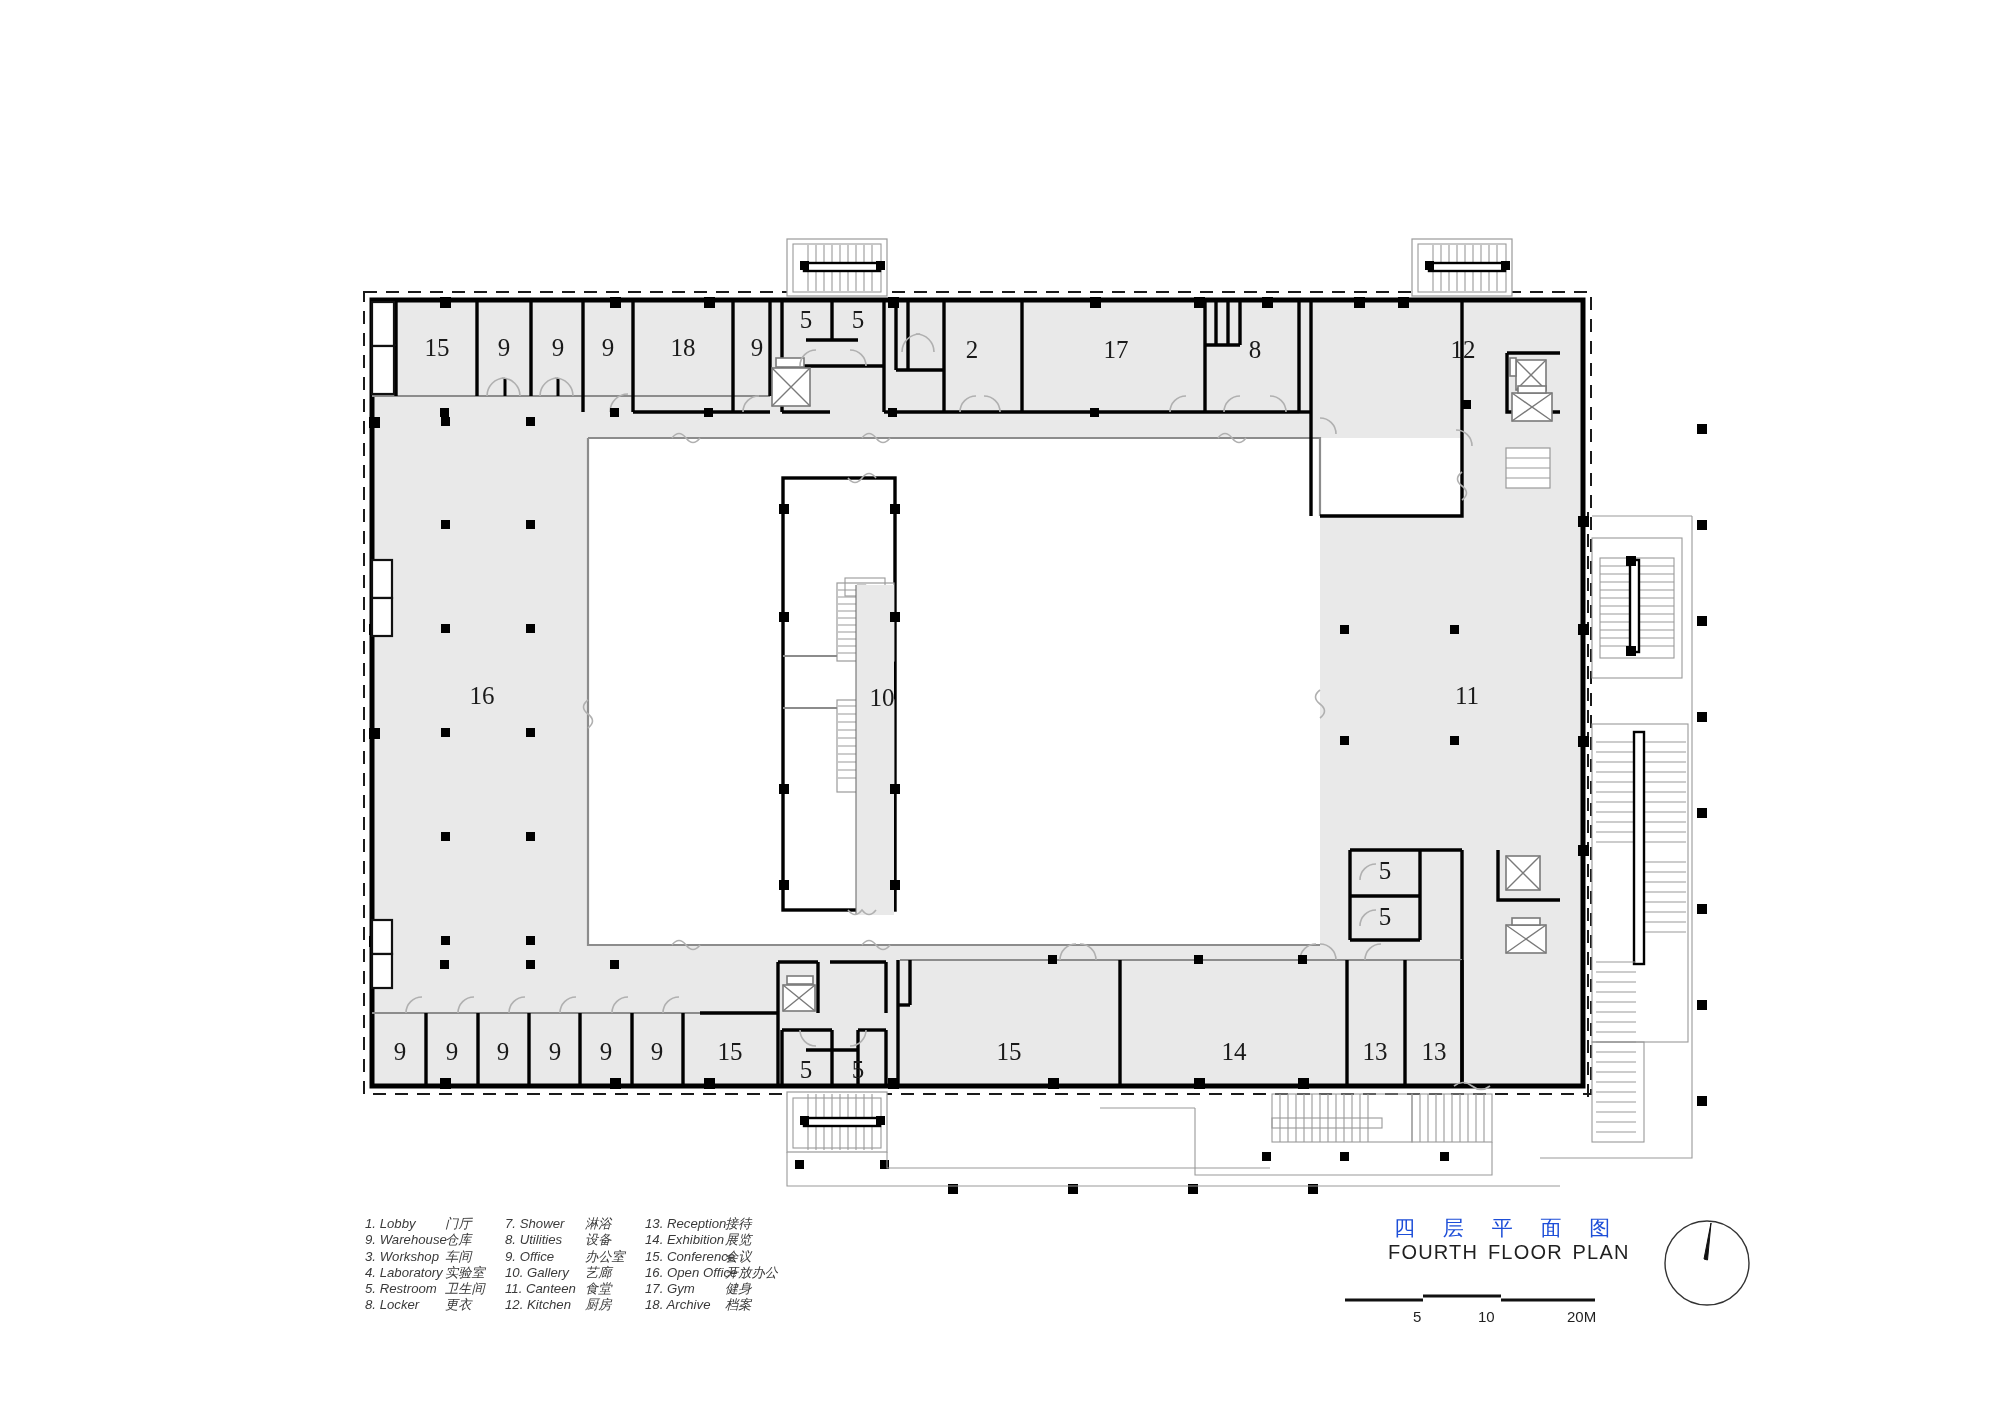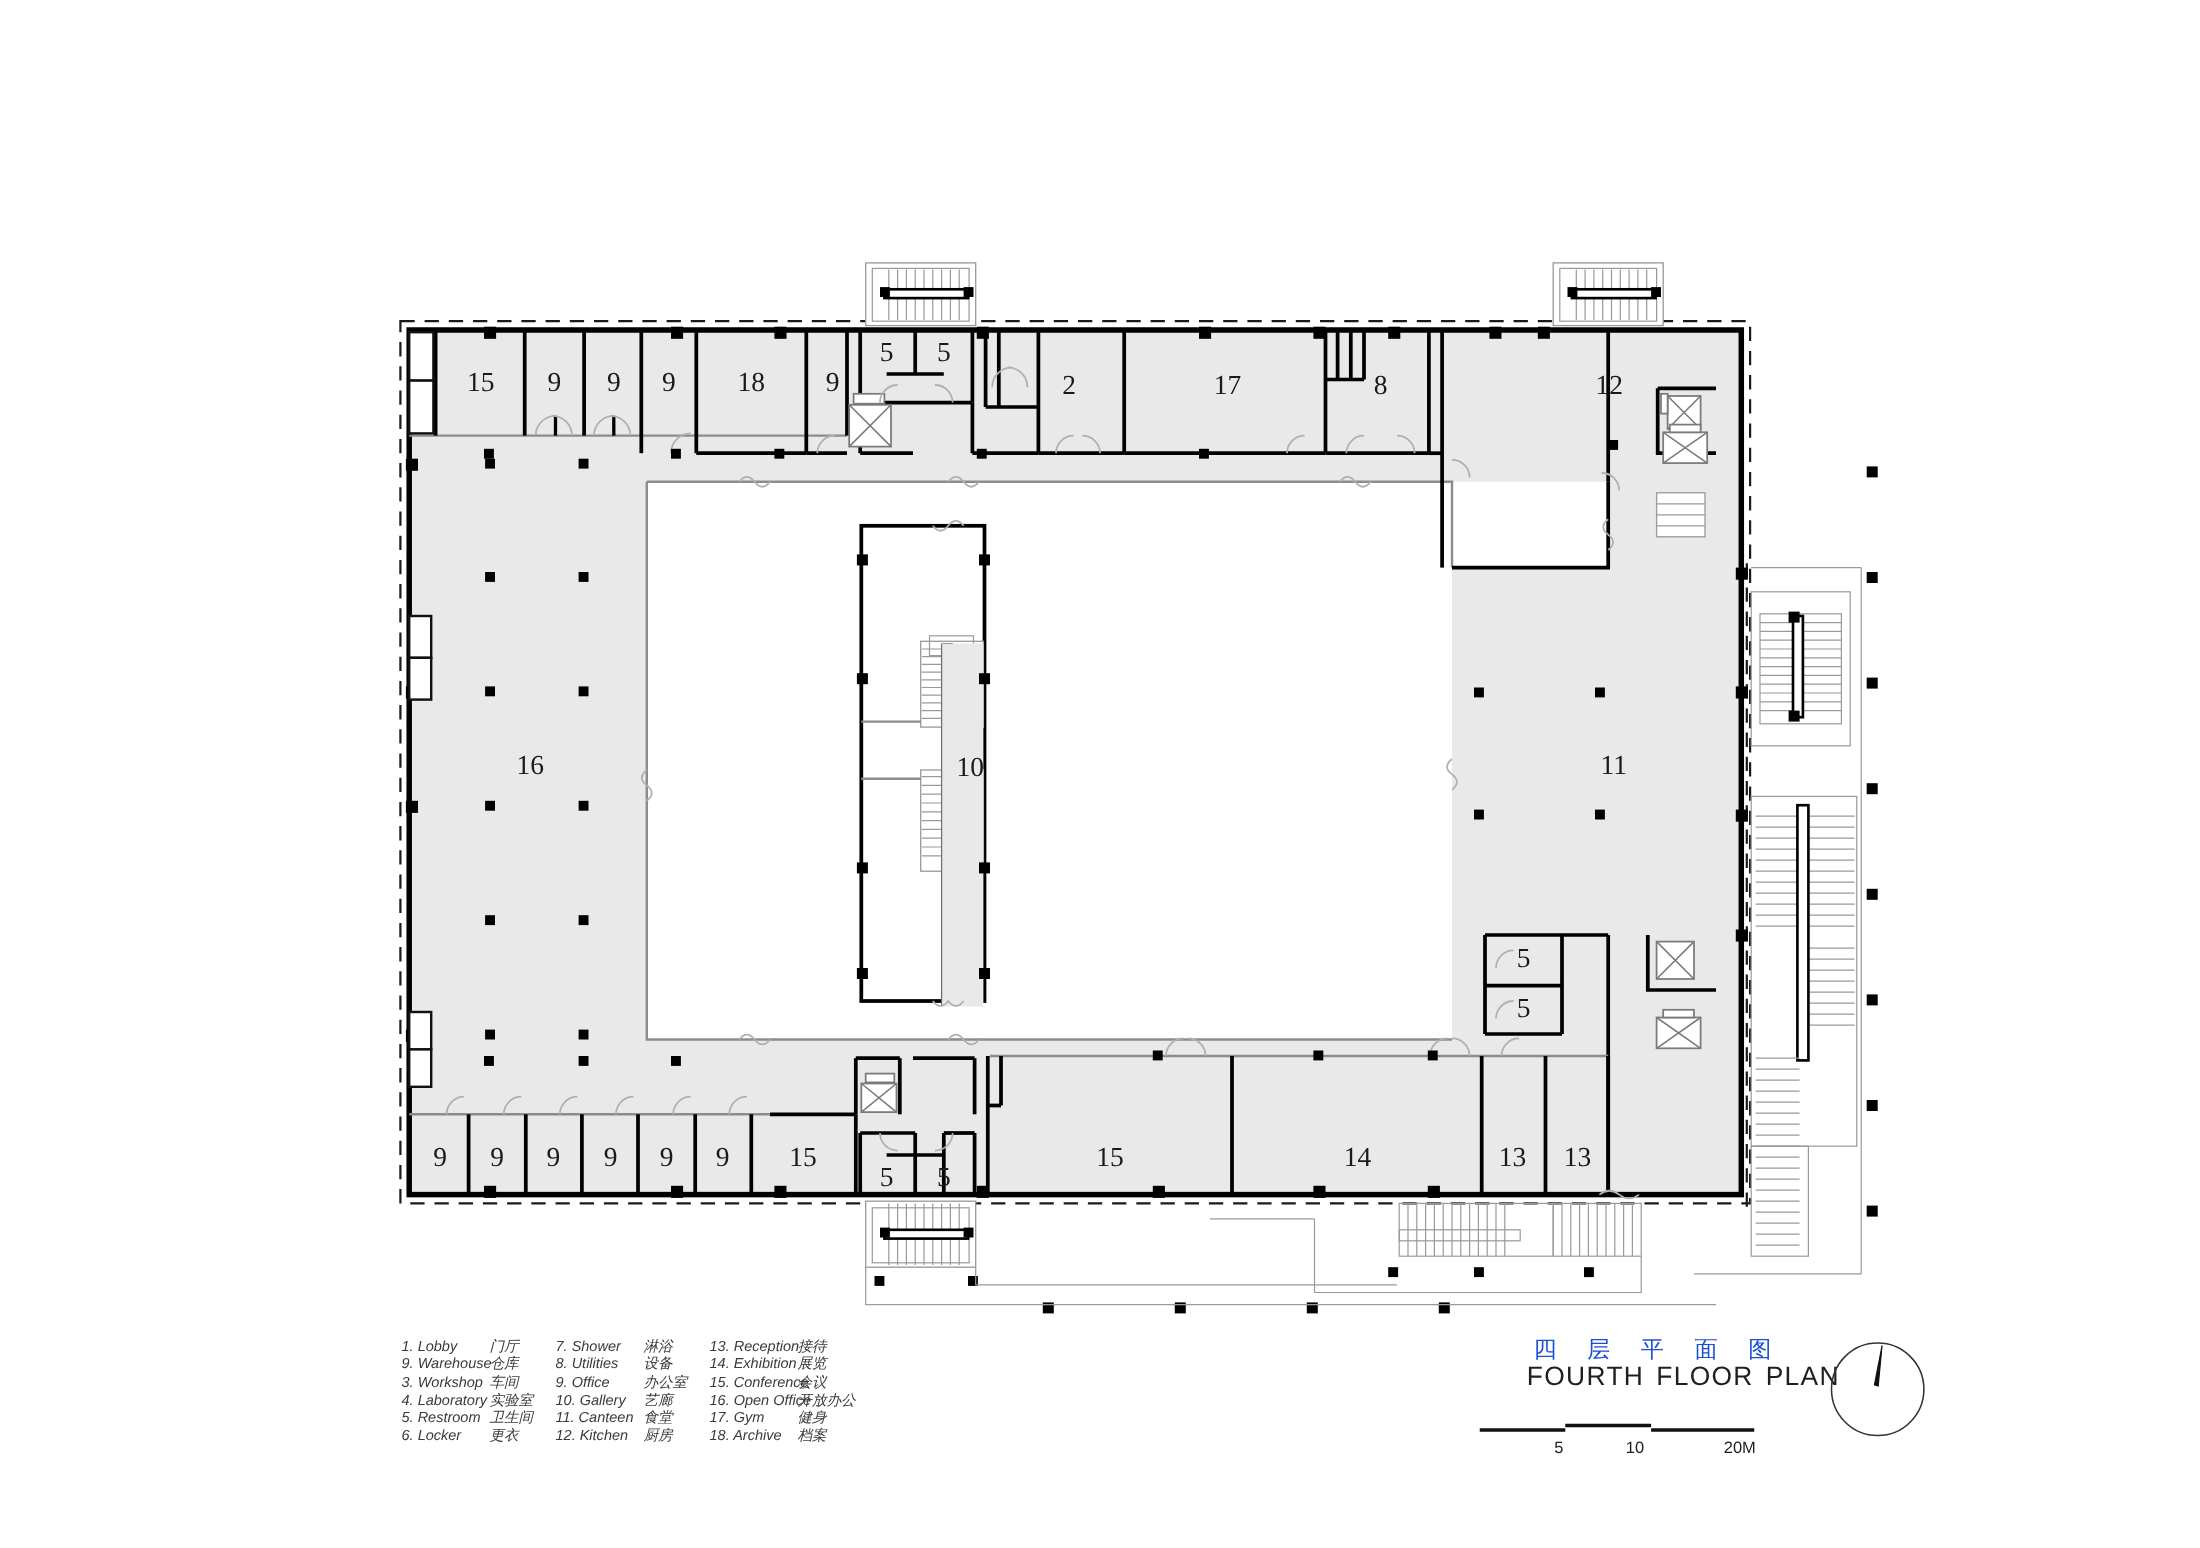--- a/index.html
+++ b/index.html
@@ -78,21 +78,21 @@
     width: 300px;
   }
   .title-zh {
     font-size: 21px;
     letter-spacing: 11px;
     color: #1d4ed8;
     line-height: 25px;
     padding-left: 6px;
   }
   .title-en {
-    font-size: 24px;
+    font-size: 20px;
     letter-spacing: 1.2px;
     color: #1f1f1f;
     line-height: 24px;
     word-spacing: 3px;
   }
   #scalebar {
     position: absolute;
     left: 1345px;
     top: 1290px;
     width: 250px;
@@ -627,21 +627,21 @@
       </div>
       <div class="legend-row">
         <span class="legend-en">4. Laboratory</span>
         <span class="legend-zh">实验室</span>
       </div>
       <div class="legend-row">
         <span class="legend-en">5. Restroom</span>
         <span class="legend-zh">卫生间</span>
       </div>
       <div class="legend-row">
-        <span class="legend-en">6. Locker</span>
+        <span class="legend-en">8. Locker</span>
         <span class="legend-zh">更衣</span>
       </div>
     </div>
     <div class="legend-col">
       <div class="legend-row">
         <span class="legend-en">7. Shower</span>
         <span class="legend-zh">淋浴</span>
       </div>
       <div class="legend-row">
         <span class="legend-en">8. Utilities</span>

